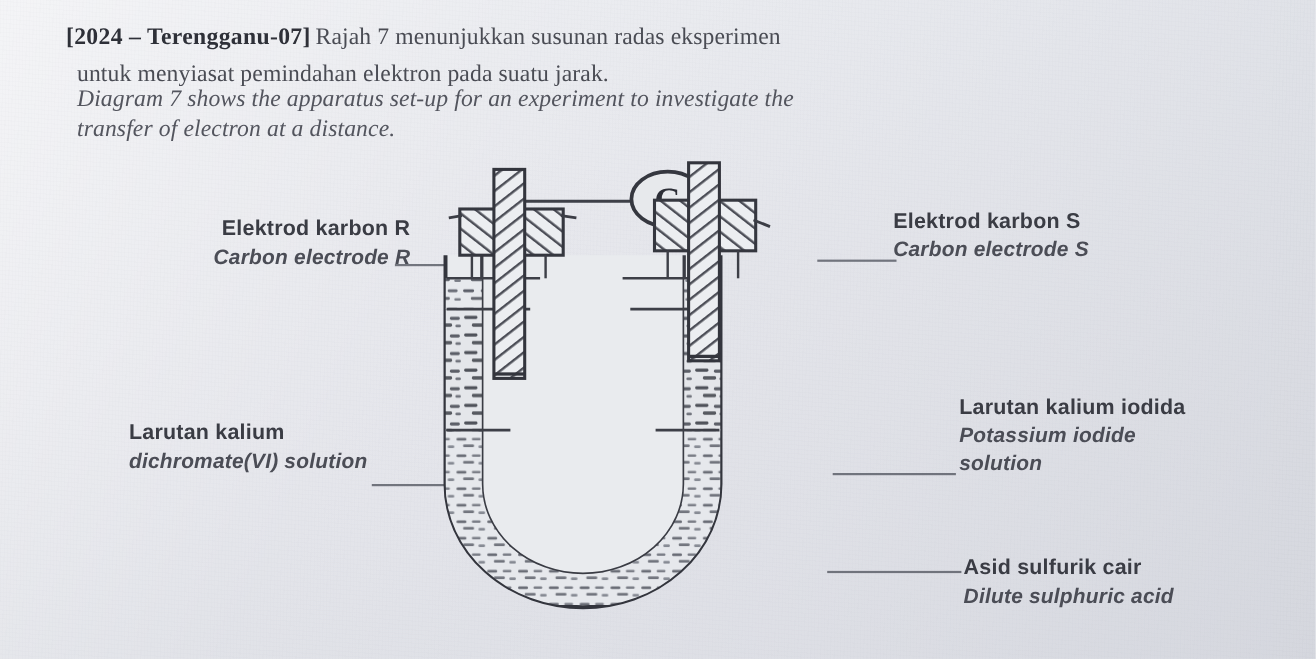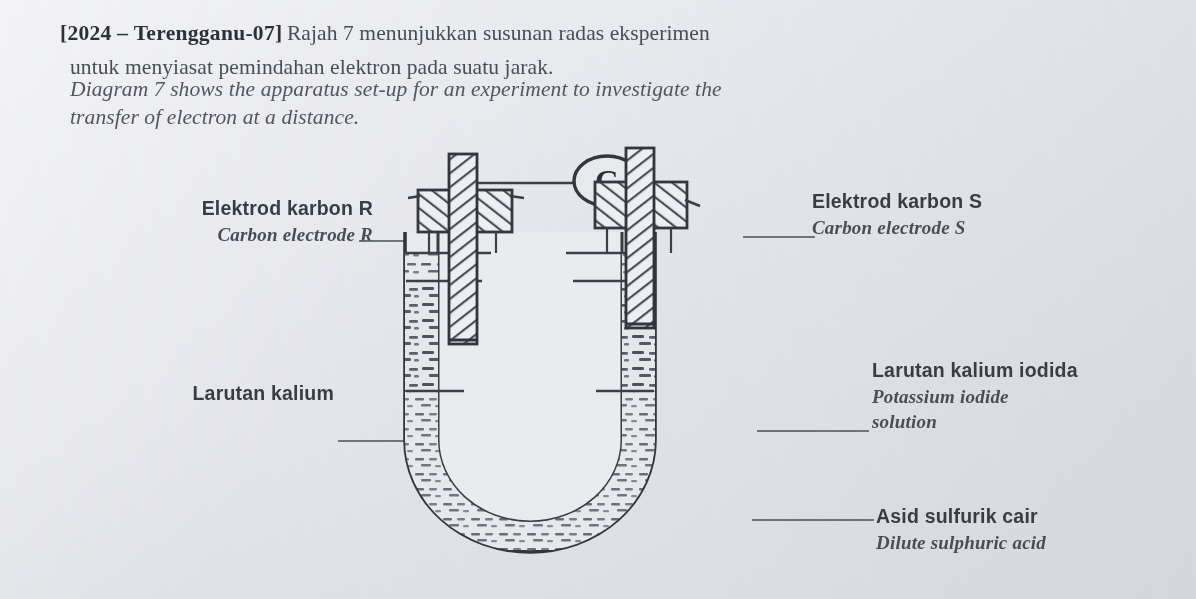--- a/index.html
+++ b/index.html
@@ -80,21 +80,21 @@
   }
   .lb-my {
     font-family: Liberation Sans, sans-serif;
     font-size: 19.5px;
     font-weight: 600;
     color: #3a3c44;
     white-space: nowrap;
     letter-spacing: .2px;
   }
   .lb-en {
-    font-family: Liberation Serif, serif;
+    font-family: Liberation Sans, sans-serif;
     font-size: 19px;
     font-style: italic;
     font-weight: 600;
     color: #4b4d56;
     white-space: nowrap;
     letter-spacing: .2px;
   }
   .ta-r { text-align: right; }
   .ta-l { text-align: left; }
 
@@ -158,20 +158,21 @@
   <div class="lb-en">Carbon electrode R</div>
 </div>
 
 <div class="label-blk ta-l" id="lbl-electrode-s">
   <div class="lb-my">Elektrod karbon S</div>
   <div class="lb-en">Carbon electrode S</div>
 </div>
 
 <div class="label-blk ta-l" id="lbl-dichromate">
   <div class="lb-my">Larutan kalium</div>
+  <div class="lb-en">dichromate(VI) solution</div>
 </div>
 
 <div class="label-blk ta-l" id="lbl-iodide">
   <div class="lb-my">Larutan kalium iodida</div>
   <div class="lb-en">Potassium iodide</div>
   <div class="lb-en">solution</div>
 </div>
 
 <div class="label-blk ta-l" id="lbl-sulphuric">
   <div class="lb-my">Asid sulfurik cair</div>

